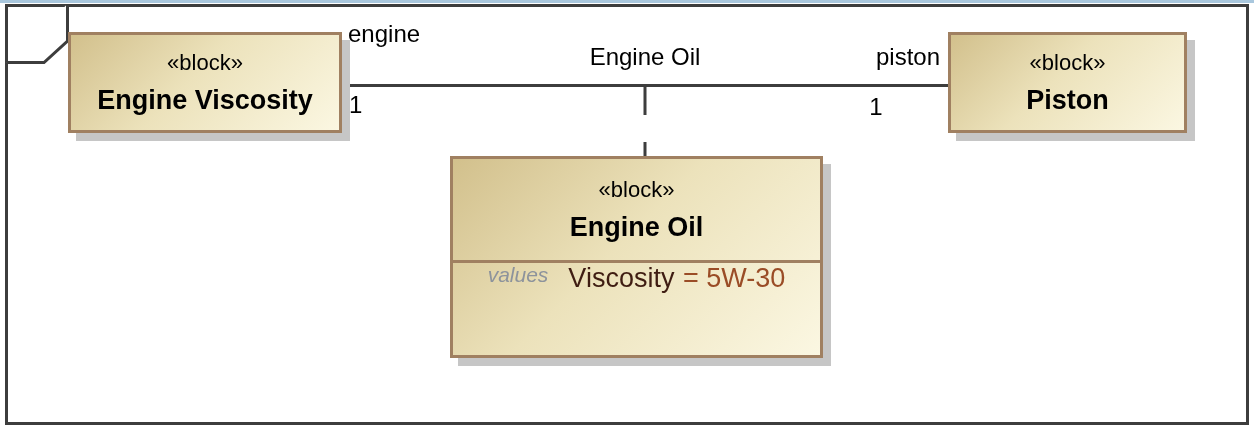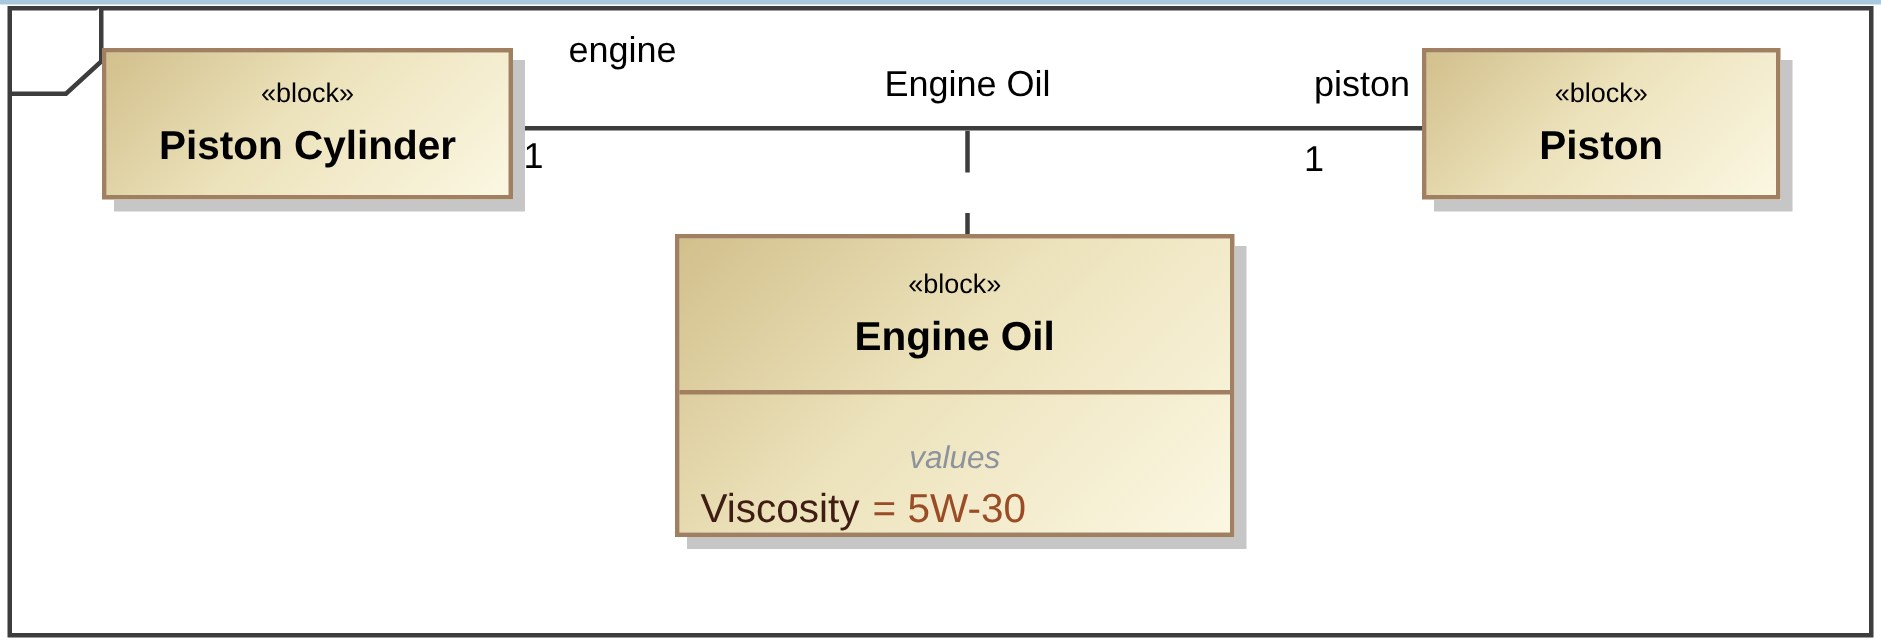--- a/index.html
+++ b/index.html
@@ -28,40 +28,40 @@
     border:3px solid #a08061;
     background:linear-gradient(135deg,#d2c08c 0%,#ece2bb 45%,#fbf7e2 100%);
     box-shadow:8px 8px 0 #c6c6c6;
     box-sizing:border-box;
     display:flex;flex-direction:column;
   }
   .block-head{
     display:flex;flex-direction:column;align-items:center;justify-content:center;
     gap:9px;flex:1;
   }
-  .stereo{font-size:18px;color:#000;}
+  .stereo{font-size:22px;color:#000;}
   .bname{font-size:27px;font-weight:bold;color:#000;}
   .values-comp{
     border-top:3px solid #a08061;
-    display:flex;flex-direction:column;justify-content:flex-end;
+    display:flex;flex-direction:row;justify-content:center;
     gap:6px;height:95px;box-sizing:border-box;
   }
   .values-label{font-size:21px;font-style:italic;color:#8d939c;text-align:center;}
   .value-entry{font-size:27px;padding-left:14px;white-space:nowrap;}
   .value-name{color:#3f1d12;}
   .value-expr{color:#9a4c26;margin-left:0.32em;}
   
   .assoc-line{
     position:absolute;left:341px;top:84px;width:608px;height:3px;
     background:#3d3d3d;
   }
   .connector{position:absolute;left:643px;top:87px;}
   
   .lbl{position:absolute;font-size:24px;color:#000;line-height:29px;}
-  .lbl-role-left{left:348px;top:19px;width:134px;text-align:center;}
+  .lbl-role-left{left:348px;top:19px;width:134px;text-align:left;}
   .lbl-assoc{left:558px;top:42px;width:174px;text-align:center;}
   .lbl-piston{left:828px;top:42px;width:112px;text-align:right;}
   .lbl-mult-left{left:349px;top:90px;width:24px;text-align:left;}
   .lbl-mult-right{left:860px;top:92px;width:32px;text-align:center;}
   
   #blk-engine-cylinder{left:68px;top:32px;width:274px;height:101px;}
   #blk-piston{left:948px;top:32px;width:239px;height:101px;}
   #blk-engine-oil{left:450px;top:156px;width:373px;height:202px;}
 </style>
 </head>
@@ -79,21 +79,21 @@
 
   <div class="assoc-line"></div>
 
   <svg class="connector" width="4" height="70">
     <line x1="2" y1="0" x2="2" y2="70" stroke="#3d3d3d" stroke-width="3" stroke-dasharray="28,27"></line>
   </svg>
 
   <div class="block" id="blk-engine-cylinder">
     <div class="block-head">
       <div class="stereo">«block»</div>
-      <div class="bname">Piston Cylinder</div>
+      <div class="bname">Engine Viscosity</div>
     </div>
   </div>
 
   <div class="block" id="blk-piston">
     <div class="block-head">
       <div class="stereo">«block»</div>
       <div class="bname">Piston</div>
     </div>
   </div>
 

